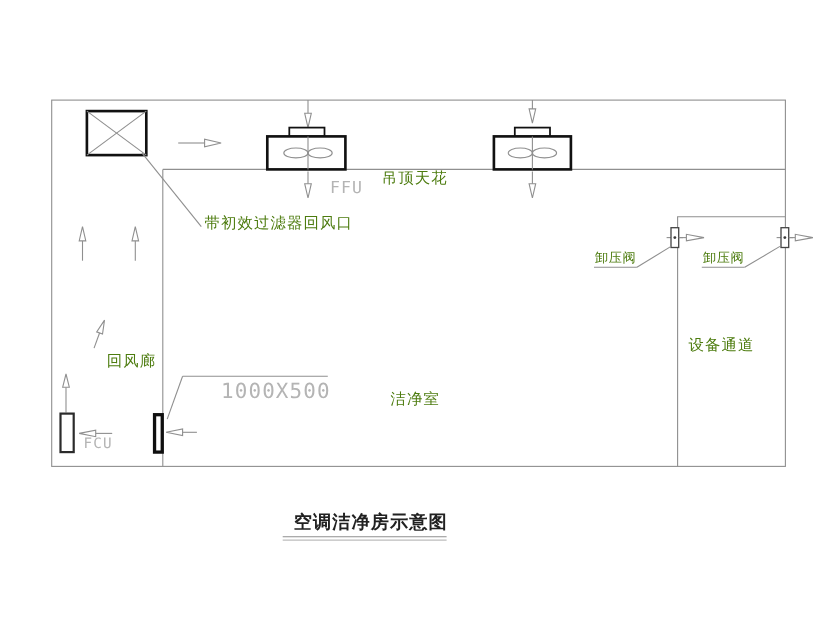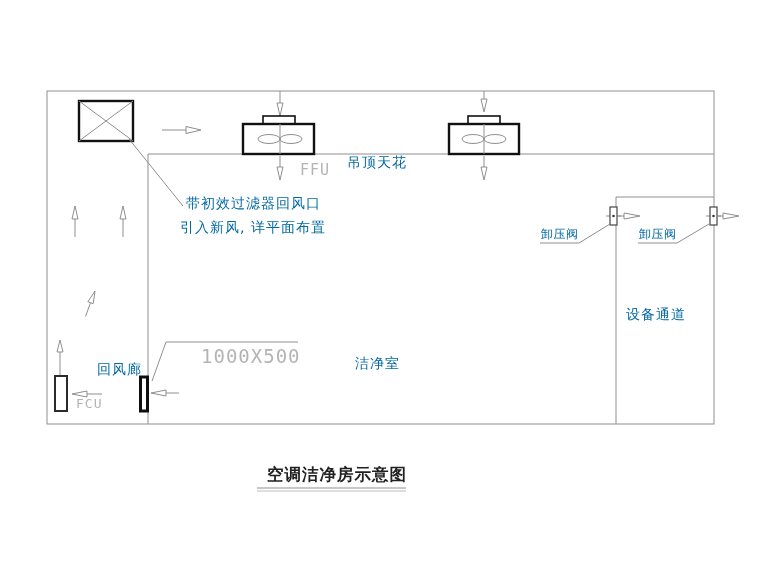--- a/index.html
+++ b/index.html
@@ -7,21 +7,21 @@
     position:relative;
     width:760px;height:570px;
     background:#ffffff;
     font-family:"DejaVu Sans", sans-serif;
     overflow:hidden;
   }
   #linework{position:absolute;left:0;top:0;}
   .lbl{
     position:absolute;
     white-space:nowrap;
-    color:#0369a1;
+    color:#4d7c0f;
     font-size:14px;
     letter-spacing:1px;
     line-height:1;
   }
   .lbl-sm{font-size:12px;letter-spacing:0.5px;}
   .cad{
     font-family:"DejaVu Sans Mono", monospace;
     color:#b4b4b4;
     letter-spacing:1px;
     text-align:right;
@@ -149,27 +149,26 @@
     </g>
 
     <g>
       <line x1="257" y1="488" x2="406" y2="488" stroke="#8f8f8f"></line>
       <line x1="257" y1="491" x2="406" y2="491" stroke="#bdbdbd"></line>
     </g>
   </svg>
 
   <div class="lbl" style="left:186px;top:196px;">带初效过滤器回风口</div>
 
-  <div class="lbl" style="left:180px;top:220px;">引入新风, 详平面布置</div>
 
   <div class="lbl" style="left:347px;top:155px;">吊顶天花</div>
 
   <div class="lbl cad" style="left:300px;top:163px;font-size:15px;">FFU</div>
 
-  <div class="lbl" style="left:97px;top:322px;margin-top:40px;">回风廊</div>
+  <div class="lbl" style="left:97px;top:322px;">回风廊</div>
 
 
   <div class="lbl cad" style="left:201px;top:347px;font-size:19px;">1000X500</div>
 
   <div class="lbl" style="left:355px;top:356px;">洁净室</div>
 
   <div class="lbl" style="left:626px;top:307px;">设备通道</div>
 
   <div class="lbl lbl-sm" style="left:541px;top:228px;">卸压阀</div>
 

